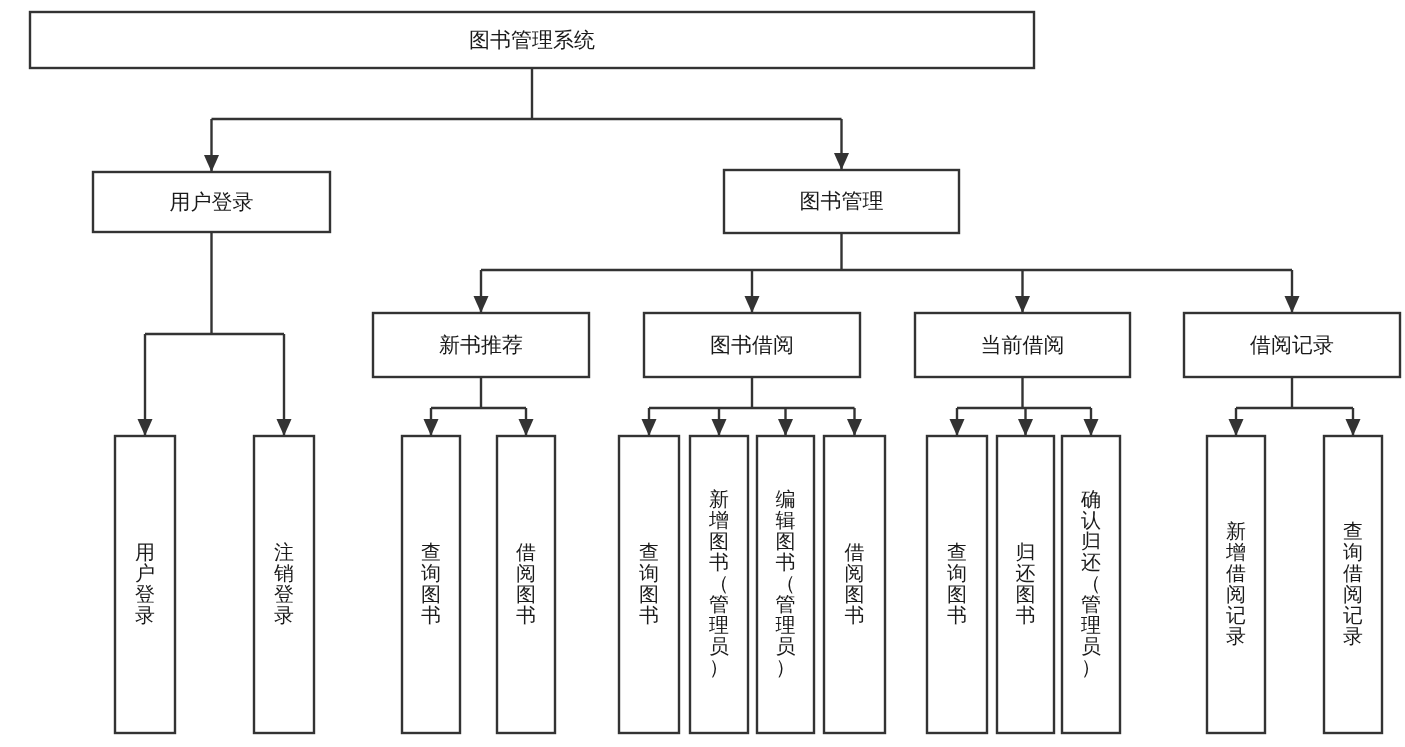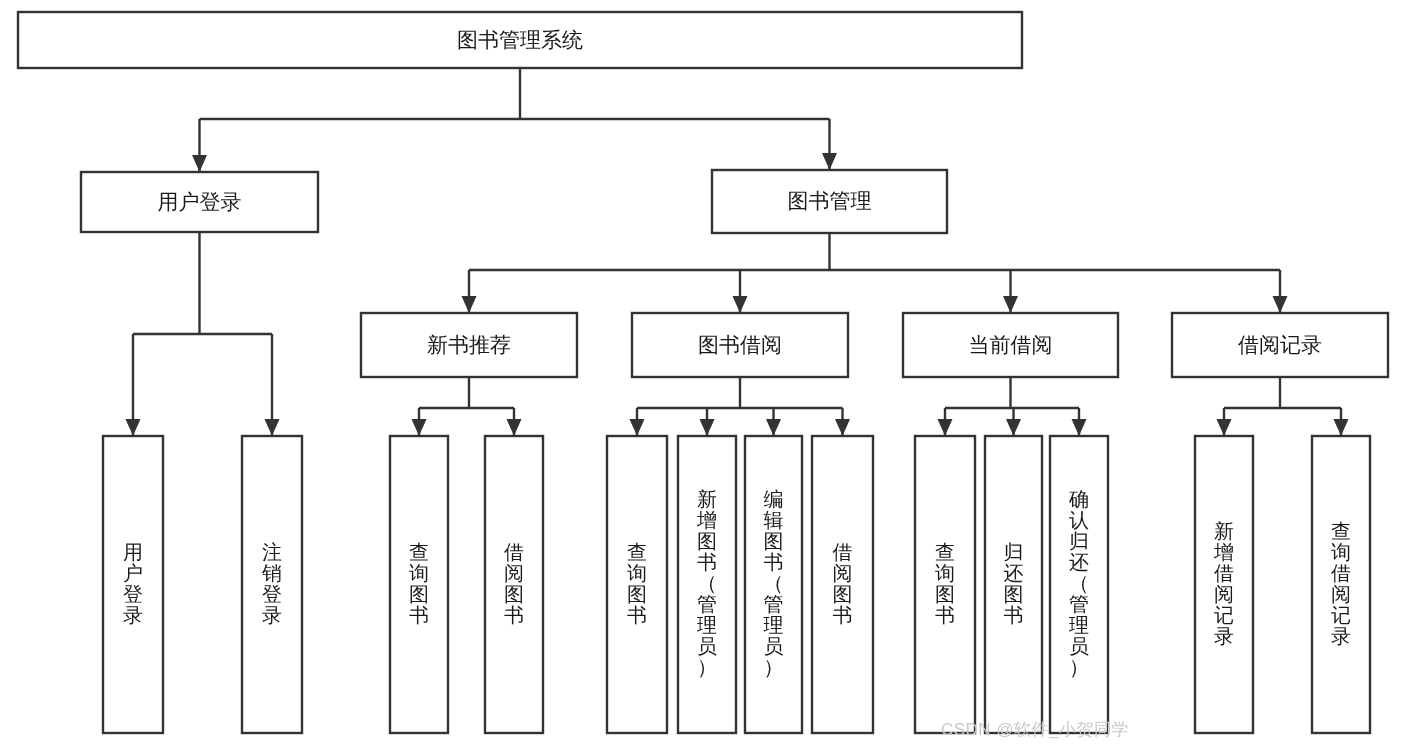--- a/index.html
+++ b/index.html
@@ -9,21 +9,21 @@
   }
   body {
     width: 1405px;
     height: 747px;
     font-family: "Liberation Sans", "DejaVu Sans", sans-serif;
     overflow: hidden;
     position: relative;
   }
   #diagram-root {
     position: absolute;
-    left: 0;
+    left: 12px;
     top: 0;
     width: 1137px;
     height: 747px;
   }
   svg.flow {
     display: block;
     width: 1405px;
     height: 747px;
   }
   .node-box {
@@ -201,14 +201,13 @@
         <g>
           <rect x="1195" y="436" width="58" height="297" class="node-box"></rect>
           <text x="1224" y="537.88" class="node-label-v"><tspan x="1224" dy="0">新</tspan><tspan x="1224" dy="21">增</tspan><tspan x="1224" dy="21">借</tspan><tspan x="1224" dy="21">阅</tspan><tspan x="1224" dy="21">记</tspan><tspan x="1224" dy="21">录</tspan></text>
         </g>
         <g>
           <rect x="1312" y="436" width="58" height="297" class="node-box"></rect>
           <text x="1341" y="537.88" class="node-label-v"><tspan x="1341" dy="0">查</tspan><tspan x="1341" dy="21">询</tspan><tspan x="1341" dy="21">借</tspan><tspan x="1341" dy="21">阅</tspan><tspan x="1341" dy="21">记</tspan><tspan x="1341" dy="21">录</tspan></text>
         </g>
       </g>
   </svg>
-  <div class="watermark">CSDN @软件_小贺同学</div>
 </div>
 
 </body></html>

